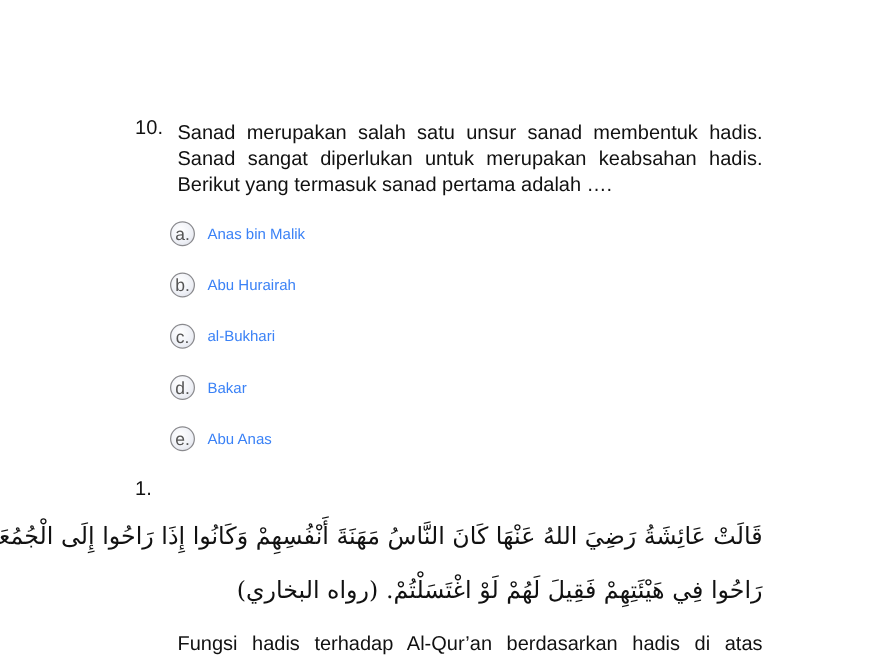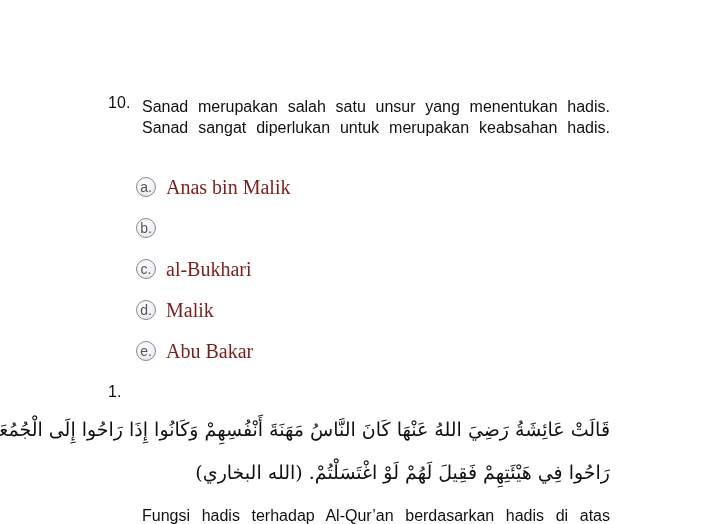--- a/index.html
+++ b/index.html
@@ -62,24 +62,23 @@
       display: flex;
       align-items: center;
       justify-content: center;
       font-size: 14px;
       color: #555;
       line-height: 1;
       padding-bottom: 1px;
     }
     .opt-label {
       margin-left: 10px;
-      font-size: 20px;
+      font-size: 12px;
       line-height: 20px;
-      color: #7f1d1d;
-      font-family: Liberation Serif, serif;
+      color: #3b82f6;
     }
     .arabic {
       position: absolute;
       font-family: "DejaVu Serif", serif;
       direction: rtl;
       font-size: 19px;
       line-height: 30px;
       color: #111;
       white-space: nowrap;
     }
@@ -106,44 +105,46 @@
       white-space: nowrap;
     }
   </style>
 </head>
 <body>
 
 <div class="page">
 
   <div class="q-num" style="left:108px; top:92px;">10.</div>
   <div class="q-text" style="top:96px;">
-    <span class="line just">Sanad merupakan salah satu unsur  yang menentukan hadis.</span>
+    <span class="line just">Sanad merupakan salah satu unsur  sanad membentuk hadis.</span>
     <span class="line just">Sanad sangat diperlukan untuk merupakan keabsahan hadis.</span>
+    <span class="line">Berikut yang termasuk sanad pertama adalah ….</span>
   </div>
 
   <div class="option" style="top:176px;">
     <span class="opt-circle">a.</span>
     <span class="opt-label">Anas bin Malik</span>
   </div>
   <div class="option" style="top:217px;">
     <span class="opt-circle">b.</span>
+    <span class="opt-label">Abu Hurairah</span>
   </div>
   <div class="option" style="top:258px;">
     <span class="opt-circle">c.</span>
     <span class="opt-label">al-Bukhari</span>
   </div>
   <div class="option" style="top:299px;">
     <span class="opt-circle">d.</span>
-    <span class="opt-label">Malik</span>
+    <span class="opt-label">Bakar</span>
   </div>
   <div class="option" style="top:340px;">
     <span class="opt-circle">e.</span>
-    <span class="opt-label">Abu Bakar</span>
+    <span class="opt-label">Abu Anas</span>
   </div>
 
   <div class="q-num" style="left:108px; top:381px;">1.</div>
 
   <div class="arabic arabic-1">قَالَتْ عَائِشَةُ رَضِيَ اللهُ عَنْهَا كَانَ النَّاسُ مَهَنَةَ أَنْفُسِهِمْ وَكَانُوا إِذَا رَاحُوا إِلَى الْجُمُعَةِ</div>
-  <div class="arabic arabic-2">رَاحُوا فِي هَيْئَتِهِمْ فَقِيلَ لَهُمْ لَوْ اغْتَسَلْتُمْ. (الله البخاري)</div>
+  <div class="arabic arabic-2">رَاحُوا فِي هَيْئَتِهِمْ فَقِيلَ لَهُمْ لَوْ اغْتَسَلْتُمْ. (رواه البخاري)</div>
 
   <div class="bottom-text">Fungsi hadis terhadap Al-Qur’an berdasarkan hadis di atas</div>
 
 </div>
 
 </body></html>

